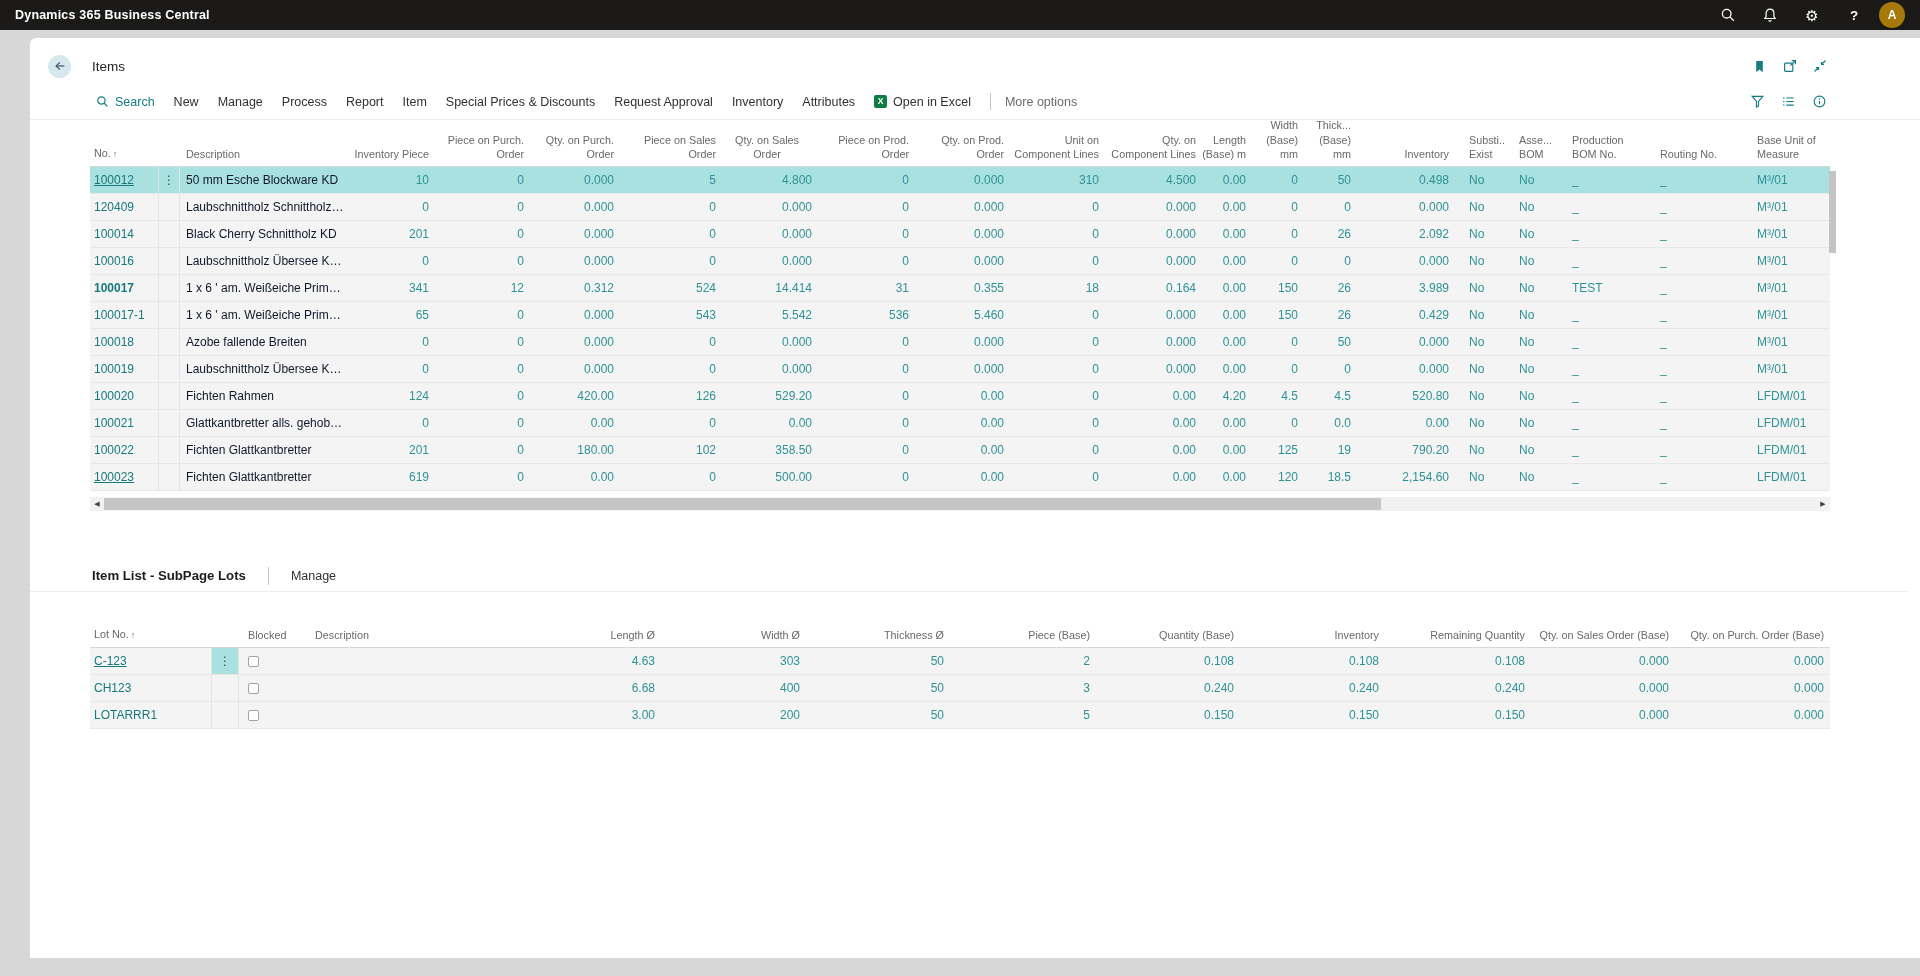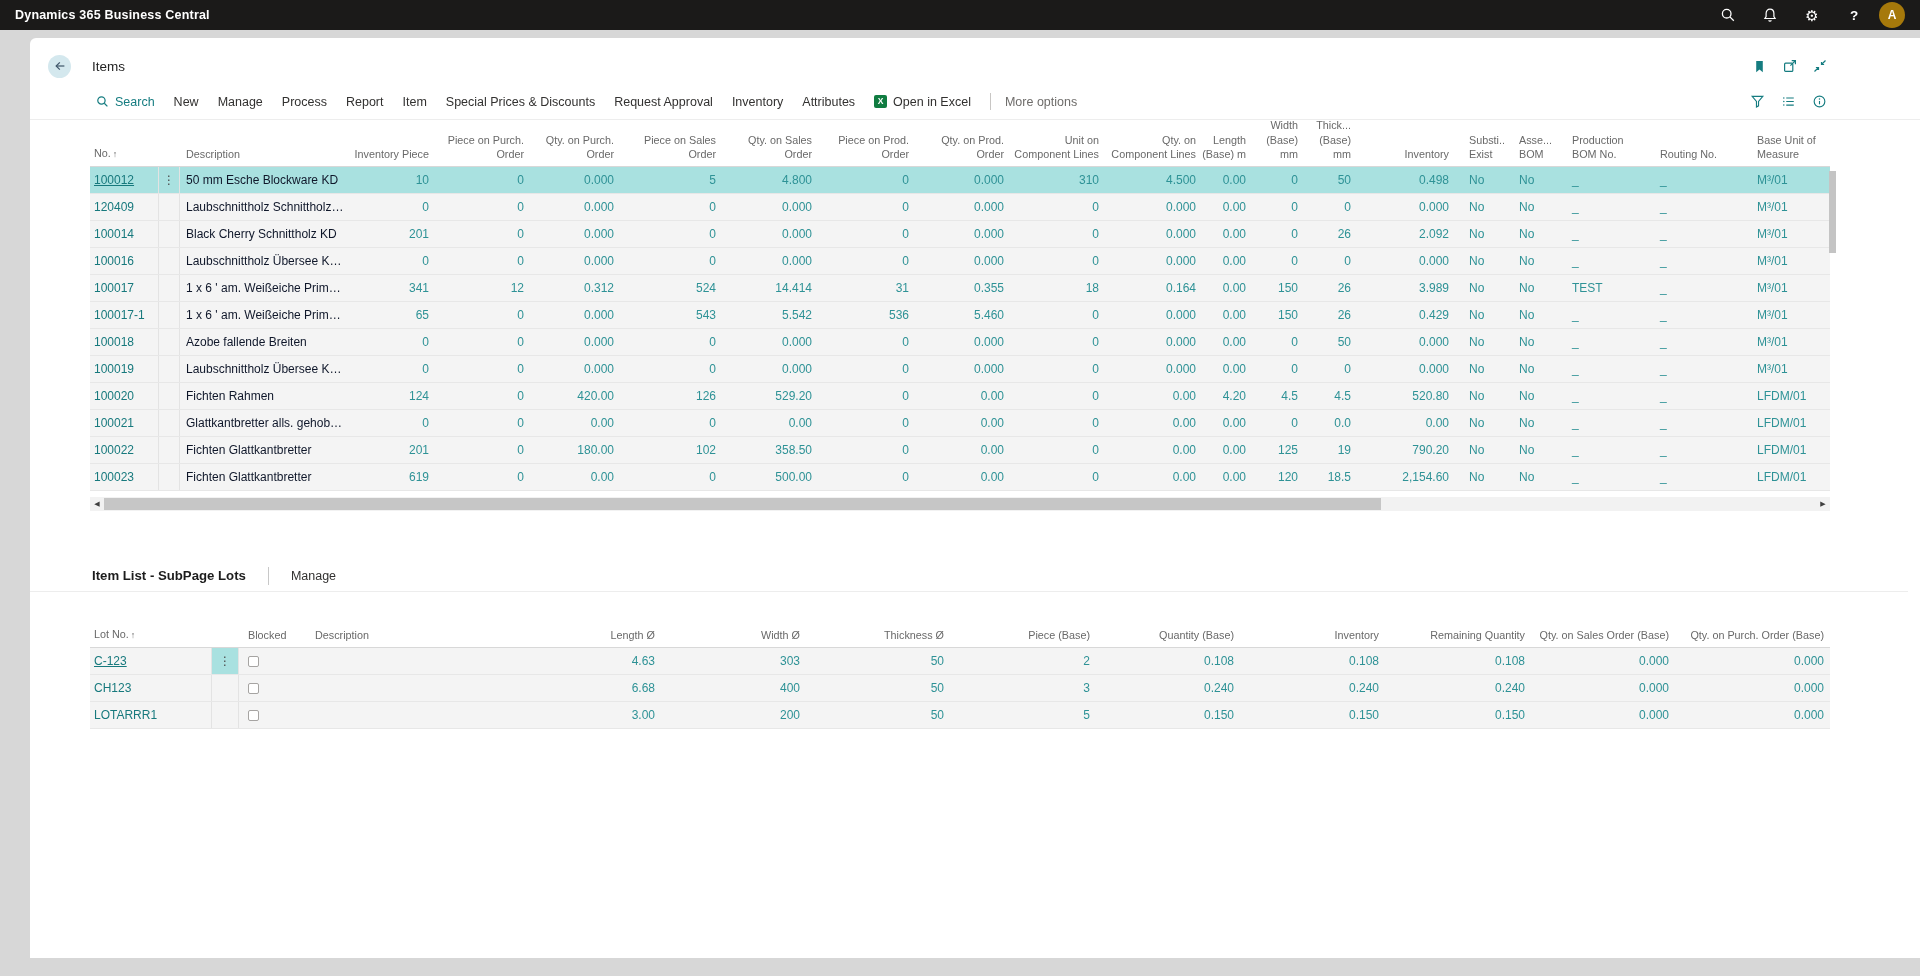--- a/index.html
+++ b/index.html
@@ -200,21 +200,21 @@
 
   <div class="tablewrap" id="main-table">
       <div class="thead">
         <div class="th al" style="width: 68px; padding-left: 4px;">No.<span class="sort">↑</span></div>
         <div class="th al" style="width: 22px;"></div>
         <div class="th al" style="width: 165px; padding-left: 6px;">Description</div>
         <div class="th ar" style="width: 90px;">Inventory Piece</div>
         <div class="th ar" style="width: 95px;">Piece on Purch. Order</div>
         <div class="th ar" style="width: 90px;">Qty. on Purch. Order</div>
         <div class="th ar" style="width: 102px; margin-top: 40px;">Piece on Sales Order</div>
-        <div class="th ar" style="width: 96px;">Qty. on Sales Order</div>
+        <div class="th ar" style="width: 96px; text-align: center;">Qty. on Sales Order</div>
         <div class="th ar" style="width: 97px;">Piece on Prod. Order</div>
         <div class="th ar" style="width: 95px;">Qty. on Prod. Order</div>
         <div class="th ar" style="width: 95px;">Unit on Component Lines</div>
         <div class="th ar" style="width: 97px;">Qty. on Component Lines</div>
         <div class="th ar" style="width: 50px;">Length (Base) m</div>
         <div class="th ar" style="width: 52px;">Width (Base) mm</div>
         <div class="th ar" style="width: 53px;">Thick... (Base) mm</div>
         <div class="th ar" style="width: 98px;">Inventory</div>
         <div class="th al" style="width: 50px; padding-left: 14px;">Substi... Exist</div>
         <div class="th al" style="width: 53px; padding-left: 14px;">Asse... BOM</div>
@@ -310,21 +310,21 @@
         <div class="td ar t-num" style="width: 52px;">0</div>
         <div class="td ar t-num" style="width: 53px;">0</div>
         <div class="td ar t-num" style="width: 98px;">0.000</div>
         <div class="td al t-val" style="padding-left: 14px; width: 50px;">No</div>
         <div class="td al t-val" style="padding-left: 14px; width: 53px;">No</div>
         <div class="td al t-val" style="padding-left: 14px; width: 88px;">_</div>
         <div class="td al t-val" style="padding-left: 14px; width: 97px;">_</div>
         <div class="td al t-val" style="padding-left: 14px; width: 87px;">M³/01</div>
       </div>
       <div class="tr">
-        <div class="td al t-link" style="padding-left: 4px; width: 68px;">100017</div>
+        <div class="td al t-link" style="padding-left: 4px; width: 68px; font-weight: bold;">100017</div>
         <div class="td dotsc" style="width: 22px;"></div>
         <div class="td al t-desc" style="padding-left: 6px; width: 165px;">1 x 6 ' am. Weißeiche  Prime KD</div>
         <div class="td ar t-num" style="width: 90px;">341</div>
         <div class="td ar t-num" style="width: 95px;">12</div>
         <div class="td ar t-num" style="width: 90px;">0.312</div>
         <div class="td ar t-num" style="width: 102px;">524</div>
         <div class="td ar t-num" style="width: 96px;">14.414</div>
         <div class="td ar t-num" style="width: 97px;">31</div>
         <div class="td ar t-num" style="width: 95px;">0.355</div>
         <div class="td ar t-num" style="width: 95px;">18</div>
@@ -471,21 +471,21 @@
         <div class="td ar t-num" style="width: 52px;">125</div>
         <div class="td ar t-num" style="width: 53px;">19</div>
         <div class="td ar t-num" style="width: 98px;">790.20</div>
         <div class="td al t-val" style="padding-left: 14px; width: 50px;">No</div>
         <div class="td al t-val" style="padding-left: 14px; width: 53px;">No</div>
         <div class="td al t-val" style="padding-left: 14px; width: 88px;">_</div>
         <div class="td al t-val" style="padding-left: 14px; width: 97px;">_</div>
         <div class="td al t-val" style="padding-left: 14px; width: 87px;">LFDM/01</div>
       </div>
       <div class="tr">
-        <div class="td al t-link" style="padding-left: 4px; width: 68px;">100023</div>
+        <div class="td al t-link" style="padding-left: 4px; width: 68px; text-decoration: underline;">100023</div>
         <div class="td dotsc" style="width: 22px;"></div>
         <div class="td al t-desc" style="padding-left: 6px; width: 165px;">Fichten Glattkantbretter</div>
         <div class="td ar t-num" style="width: 90px;">619</div>
         <div class="td ar t-num" style="width: 95px;">0</div>
         <div class="td ar t-num" style="width: 90px;">0.00</div>
         <div class="td ar t-num" style="width: 102px;">0</div>
         <div class="td ar t-num" style="width: 96px;">500.00</div>
         <div class="td ar t-num" style="width: 97px;">0</div>
         <div class="td ar t-num" style="width: 95px;">0.00</div>
         <div class="td ar t-num" style="width: 95px;">0</div>

